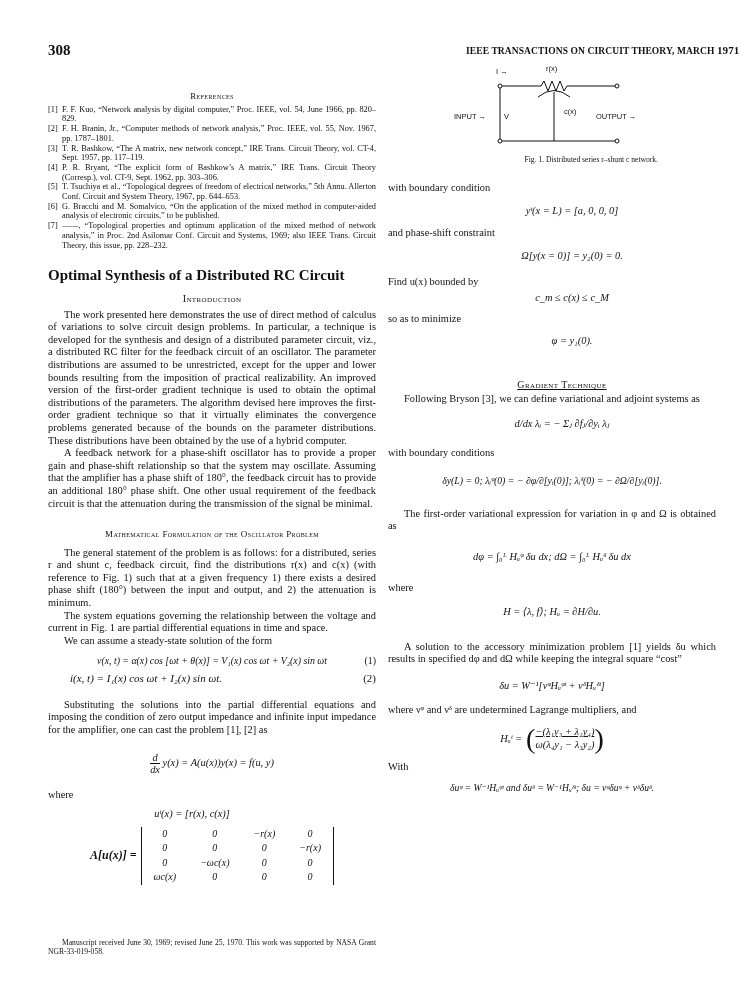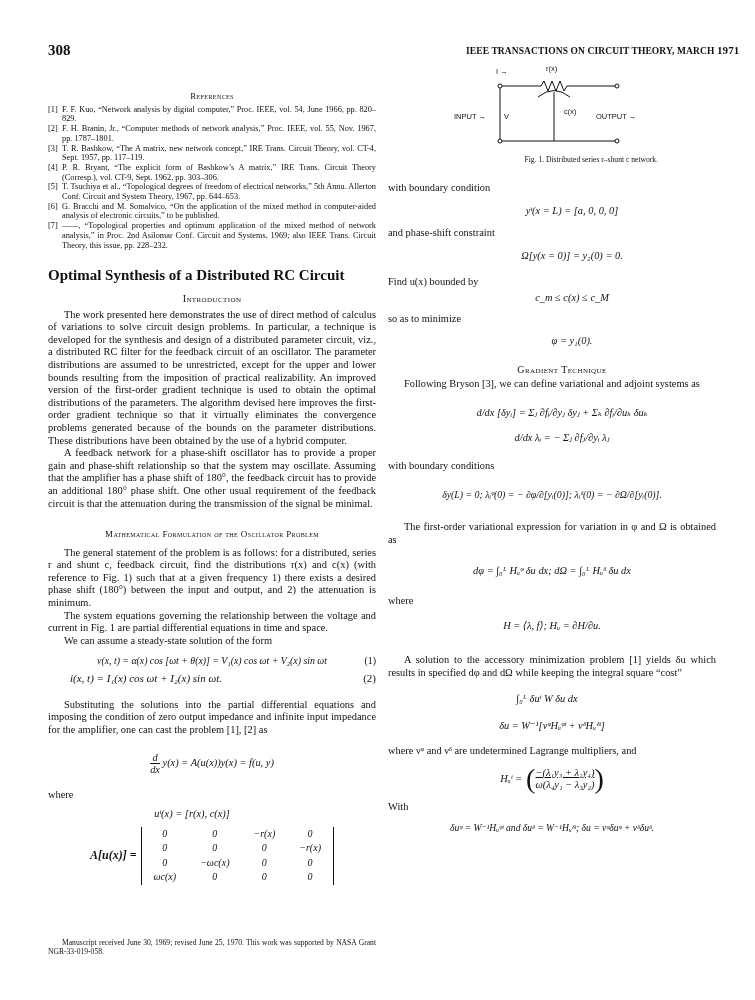--- a/index.html
+++ b/index.html
@@ -172,36 +172,34 @@
   <p class="p">with boundary condition</p>
   <div class="eq" style="margin-top:10px; padding-left:40px;">yᵗ(x = L) = [a, 0, 0, 0]</div>
   <p class="p" style="margin-top:10px;">and phase-shift constraint</p>
   <div class="eq" style="margin-top:10px; padding-left:40px;">Ω[y(x = 0)] = y₂(0) = 0.</div>
   <p class="p" style="margin-top:14px;">Find u(x) bounded by</p>
 
   <div class="eq" style="margin-top:3px; padding-left:40px;">c_m ≤ c(x) ≤ c_M</div>
   <p class="p" style="margin-top:8px;">so as to minimize</p>
   <div class="eq" style="margin-top:10px; padding-left:40px;">φ = y₁(0).</div>
 
-  <div class="sec-head sc" style="margin-top:16px; padding-left:20px;">Gradient Technique</div>
+  <div class="sec-head sc" style="margin-top:31px; padding-left:20px;text-decoration:underline;">Gradient Technique</div>
   <p class="p ind" style="margin-top:2px;">Following Bryson [3], we can define variational and adjoint systems as</p>
 
-  <div class="eq" style="margin-top:16px; padding-left:20px;">d/dx [δyᵢ] = Σⱼ ∂fᵢ/∂yⱼ δyⱼ + Σₖ ∂fᵢ/∂uₖ δuₖ</div>
   <div class="eq" style="margin-top:12px; padding-left:20px;">d/dx λᵢ = − Σⱼ ∂fⱼ/∂yᵢ λⱼ</div>
 
   <p class="p" style="margin-top:16px;">with boundary conditions</p>
   <div class="eq" style="margin-top:16px; font-size:9.8px;">δy(L) = 0;    λᵢᵠ(0) = − ∂φ/∂[yᵢ(0)];    λᵢᵟ(0) = − ∂Ω/∂[yᵢ(0)].</div>
 
   <p class="p ind" style="margin-top:20px;">The first-order variational expression for variation in φ and Ω is obtained as</p>
   <div class="eq" style="margin-top:18px;">dφ = ∫₀ᴸ Hᵤᵠ δu dx;     dΩ = ∫₀ᴸ Hᵤᵟ δu dx</div>
   <p class="p" style="margin-top:18px;">where</p>
   <div class="eq" style="margin-top:12px;">H = ⟨λ, f⟩;     Hᵤ = ∂H/∂u.</div>
 
   <p class="p ind" style="margin-top:22px;">A solution to the accessory minimization problem [1] yields δu which results in specified dφ and dΩ while keeping the integral square “cost”</p>
-  <div class="eq" style="margin-top:14px; padding-right:10px;">∫₀ᴸ δuᵗ W δu dx</div>
   <div class="eq" style="margin-top:14px;">δu = W⁻¹[νᵠHᵤᵠᵗ + νᵟHᵤᵟᵗ]</div>
 
   <p class="p" style="margin-top:12px;">where νᵠ and νᵟ are undetermined Lagrange multipliers, and</p>
   <div style="display:flex; align-items:center; justify-content:center; margin-top:8px; font-style:italic;">
     <span style="margin-right:4px;">Hᵤᵗ =</span>
     <span style="font-size:28px; font-style:normal; line-height:28px;">(</span>
     <span style="display:inline-block; text-align:center;">
       <span style="display:block;text-decoration:underline;">−(λ₁y₃ + λ₂y₄)</span>
       <span style="display:block;">ω(λ₄y₁ − λ₃y₂)</span>
     </span>

